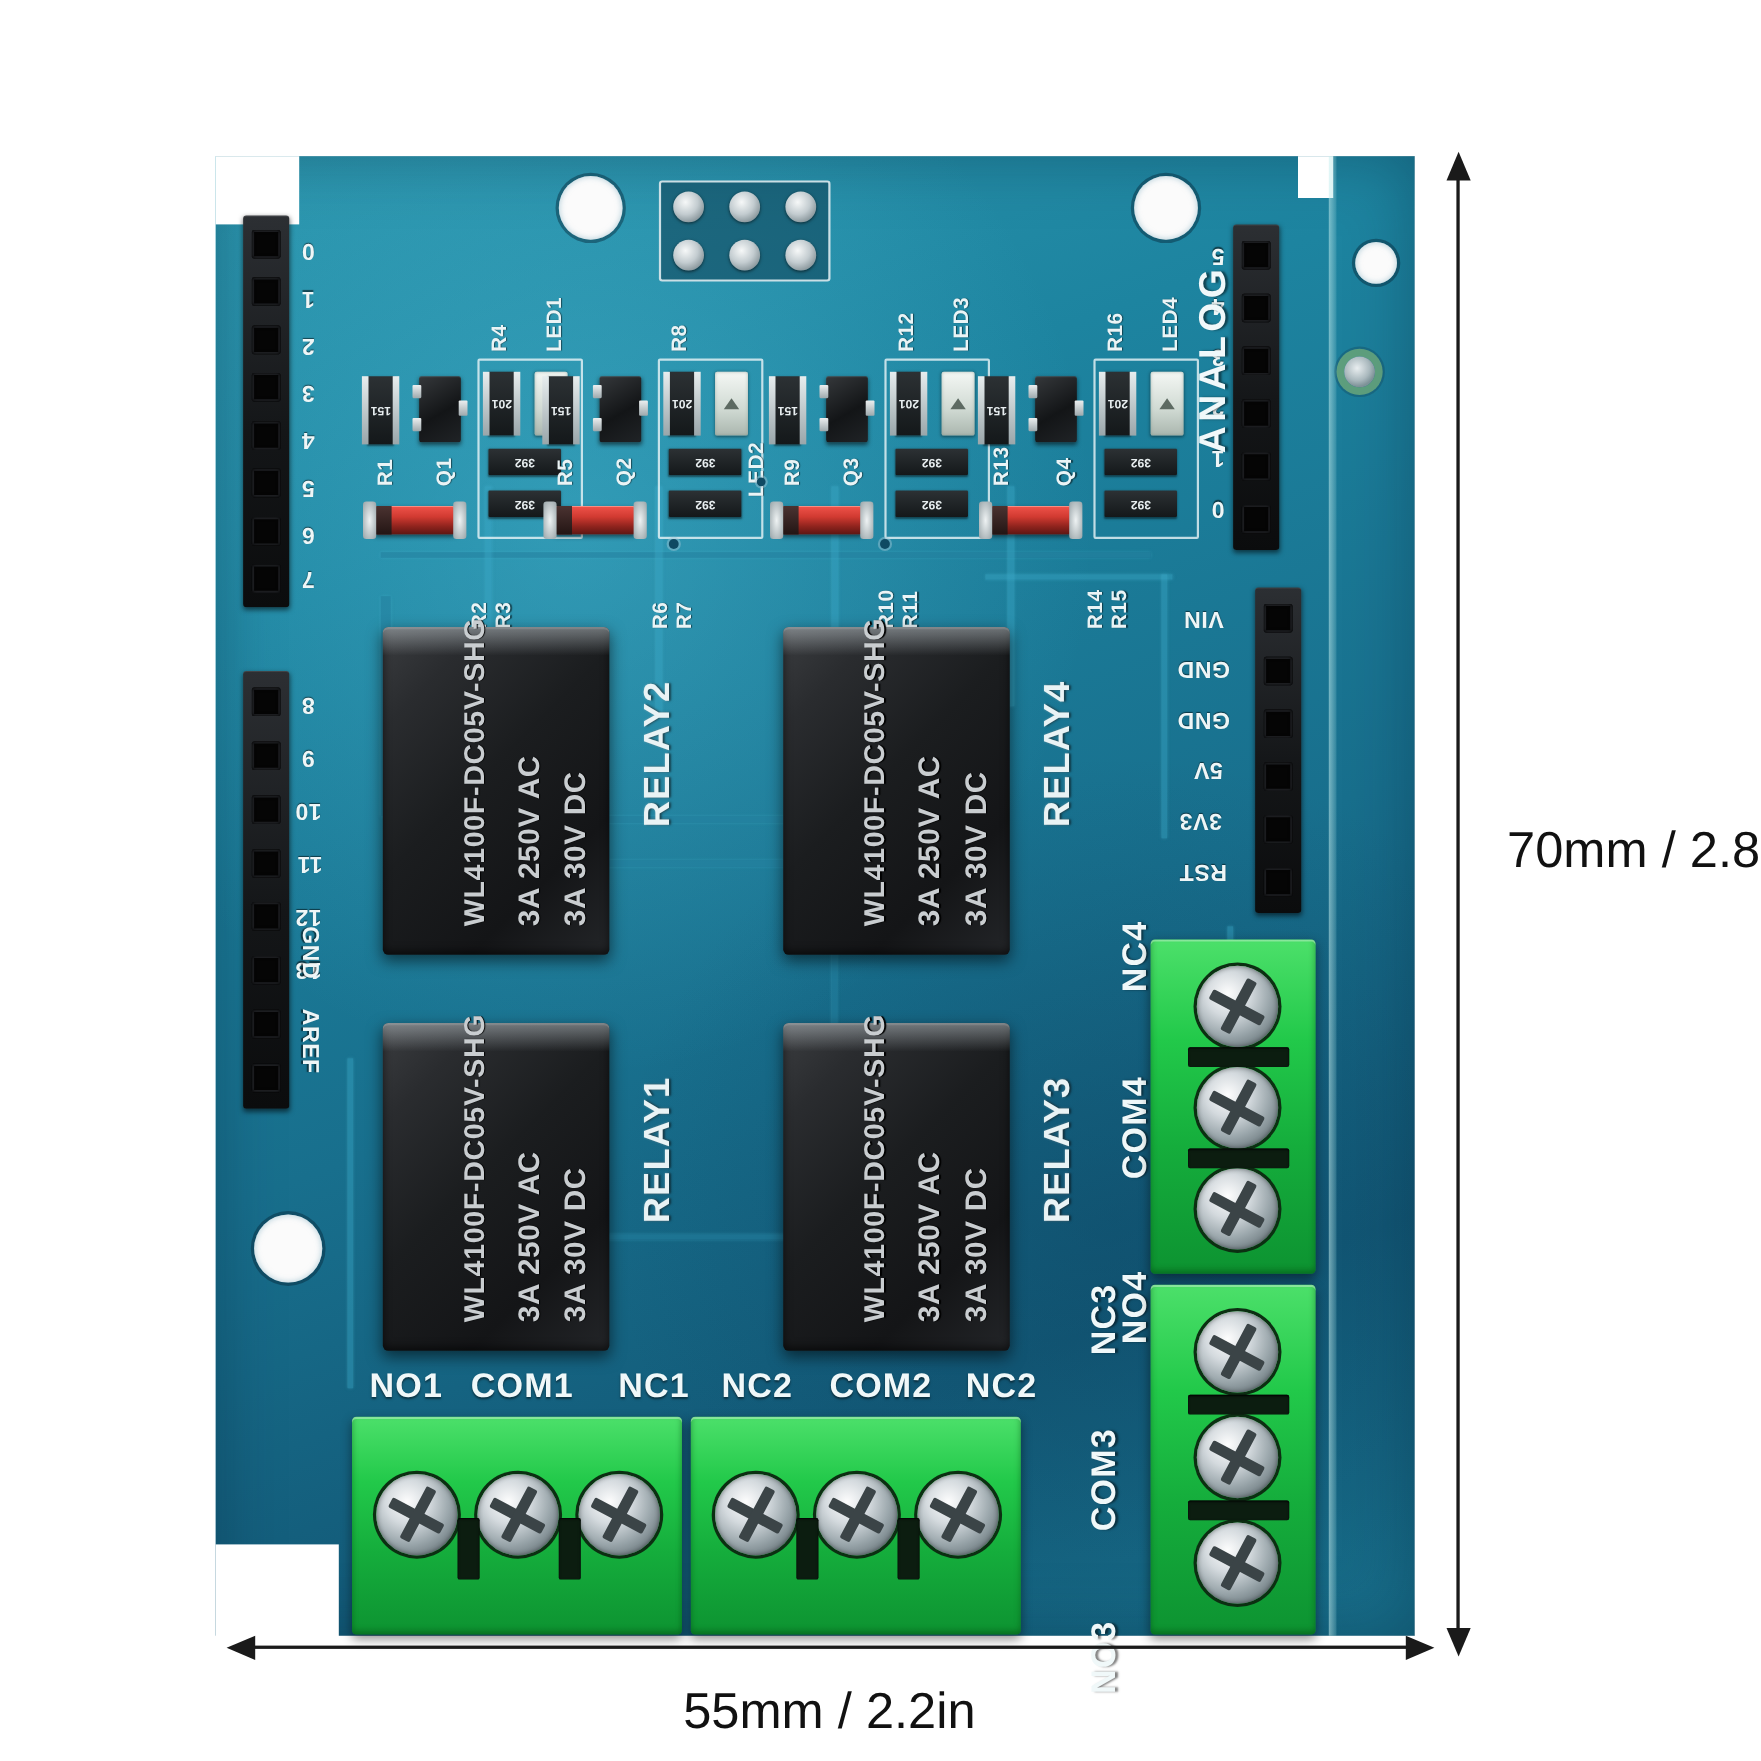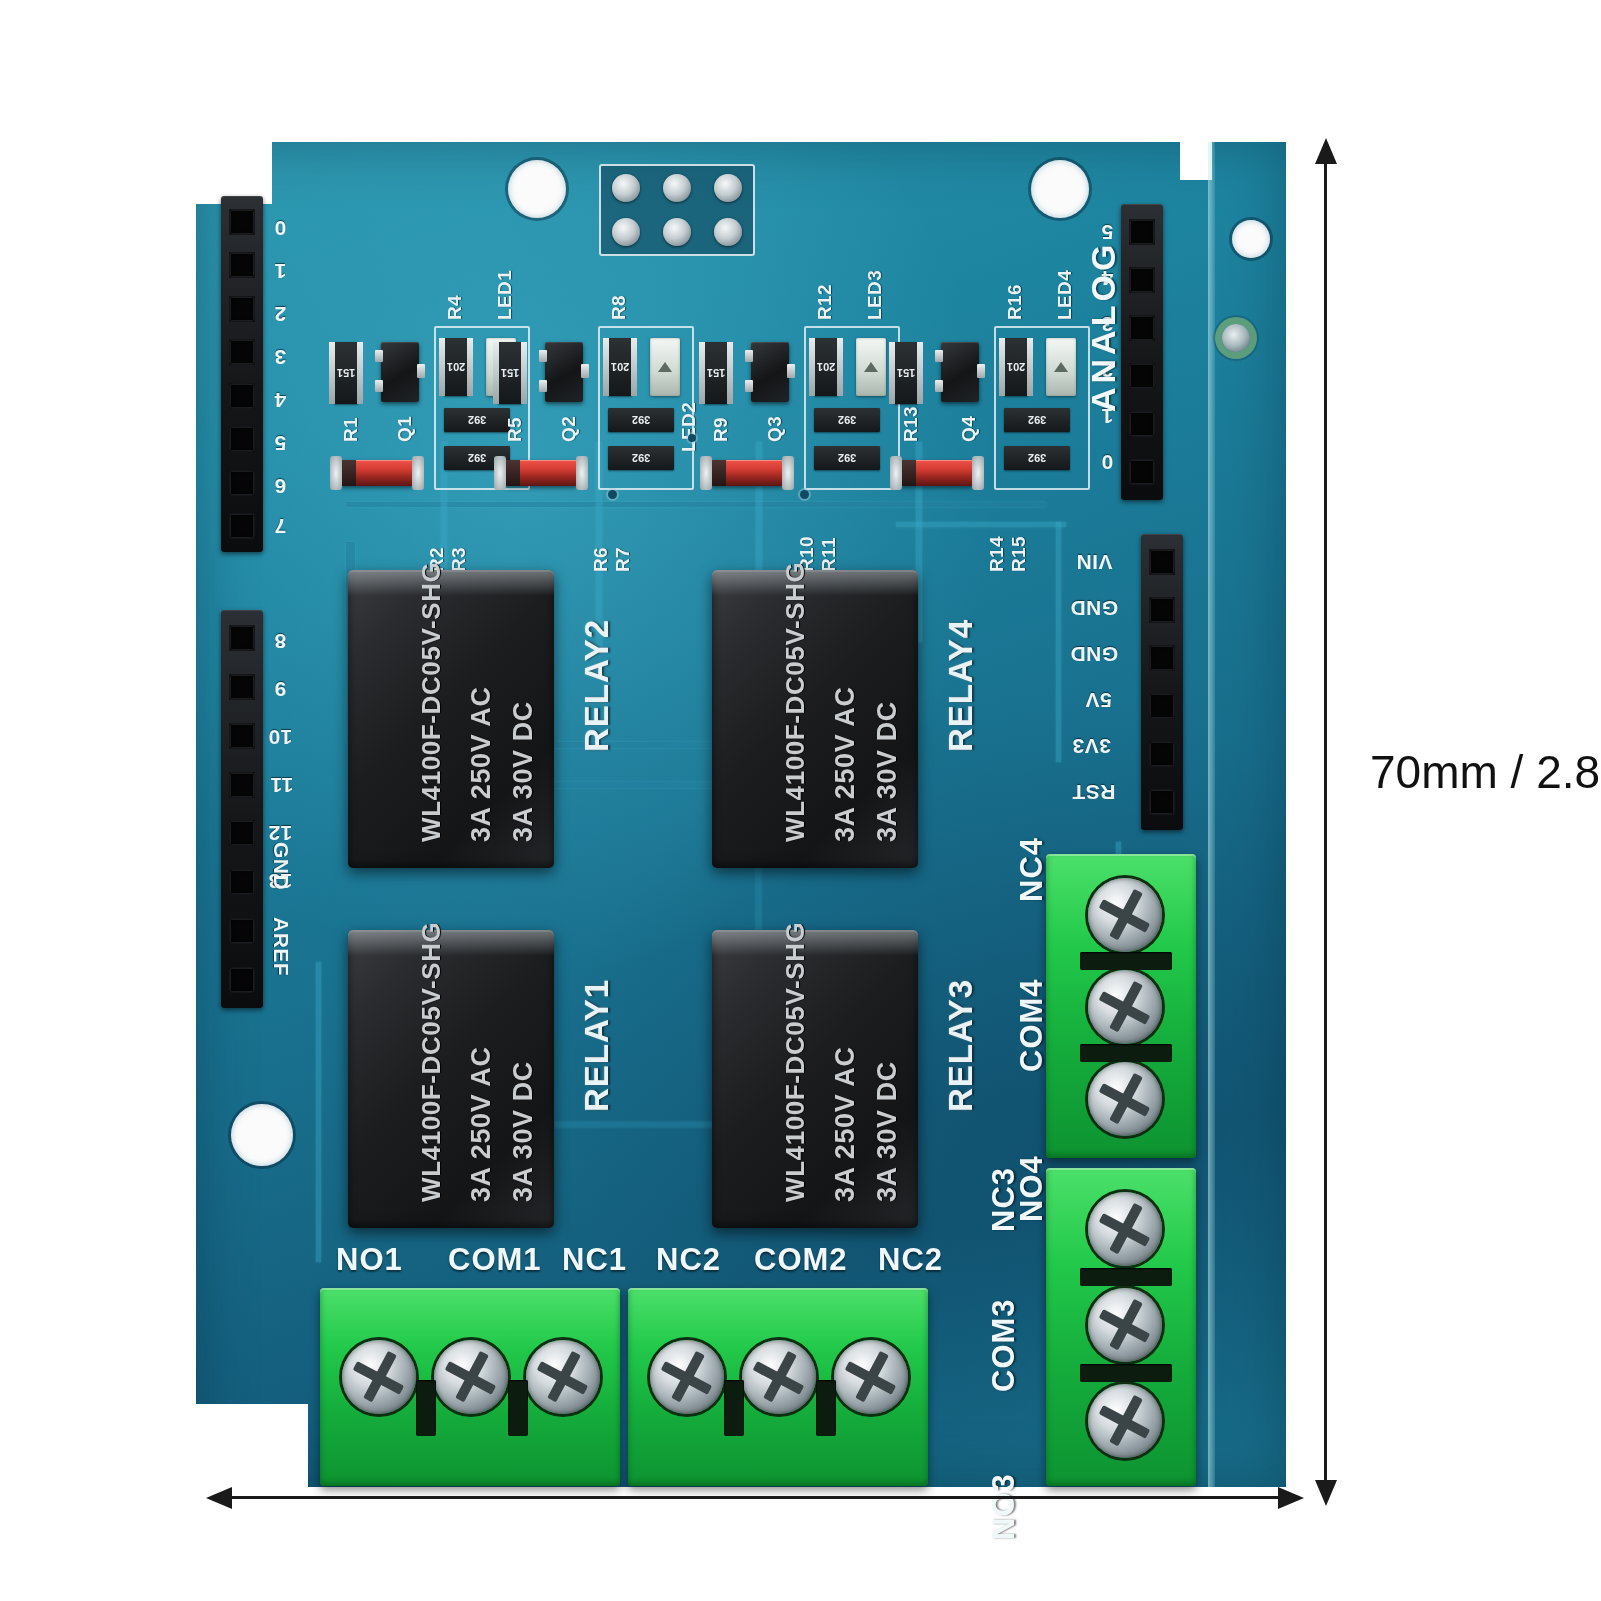--- a/index.html
+++ b/index.html
@@ -433,21 +433,21 @@
 
     <div class="relay" style="left:516px;top:788px;width:206px;height:298px;">
       <div class="sheen"></div>
       <div class="rtxt part" style="left:68px;top:272px;">WL4100F-DC05V-SHG</div>
       <div class="rtxt rate" style="left:118px;top:272px;">3A 250V AC</div>
       <div class="rtxt rate" style="left:160px;top:272px;">3A  30V DC</div>
     </div>
     <div class="relaylbl" style="left:746px;top:970px;">RELAY3</div>
 
     <div class="tbl" style="left:140px;top:1100px;">NO1</div>
-    <div class="tbl" style="left:252px;top:1100px;">COM1</div>
+    <div class="tbl" style="left:232px;top:1100px;">COM1</div>
     <div class="tbl" style="left:366px;top:1100px;">NC1</div>
     <div class="tbl" style="left:460px;top:1100px;">NC2</div>
     <div class="tbl" style="left:558px;top:1100px;">COM2</div>
     <div class="tbl" style="left:682px;top:1100px;">NC2</div>
 
     <div class="tbl rot" style="left:818px;top:760px;">NC4</div>
     <div class="tbl rot" style="left:818px;top:930px;">COM4</div>
     <div class="tbl rot" style="left:818px;top:1080px;">NO4</div>
     <div class="tbl rot" style="left:790px;top:1090px;">NC3</div>
     <div class="tbl rot" style="left:790px;top:1250px;">COM3</div>
@@ -488,14 +488,15 @@
   </div>
 
   <div class="dimline" style="left:1324px;top:158px;width:3px;height:1327px;"></div>
   <div class="arrow up" style="left:1315px;top:138px;"></div>
   <div class="arrow down" style="left:1315px;top:1480px;"></div>
   <div class="dimtext" style="left:1370px;top:772px;transform:translateY(-50%);">70mm / 2.8in</div>
 
   <div class="dimline" style="left:226px;top:1496px;width:1056px;height:3px;"></div>
   <div class="arrow left" style="left:206px;top:1487px;"></div>
   <div class="arrow right" style="left:1278px;top:1487px;"></div>
+  <div class="dimtext" style="left:754px;top:1528px;transform:translateX(-50%);">55mm / 2.2in</div>
 
 </div>
 
 </body></html>

